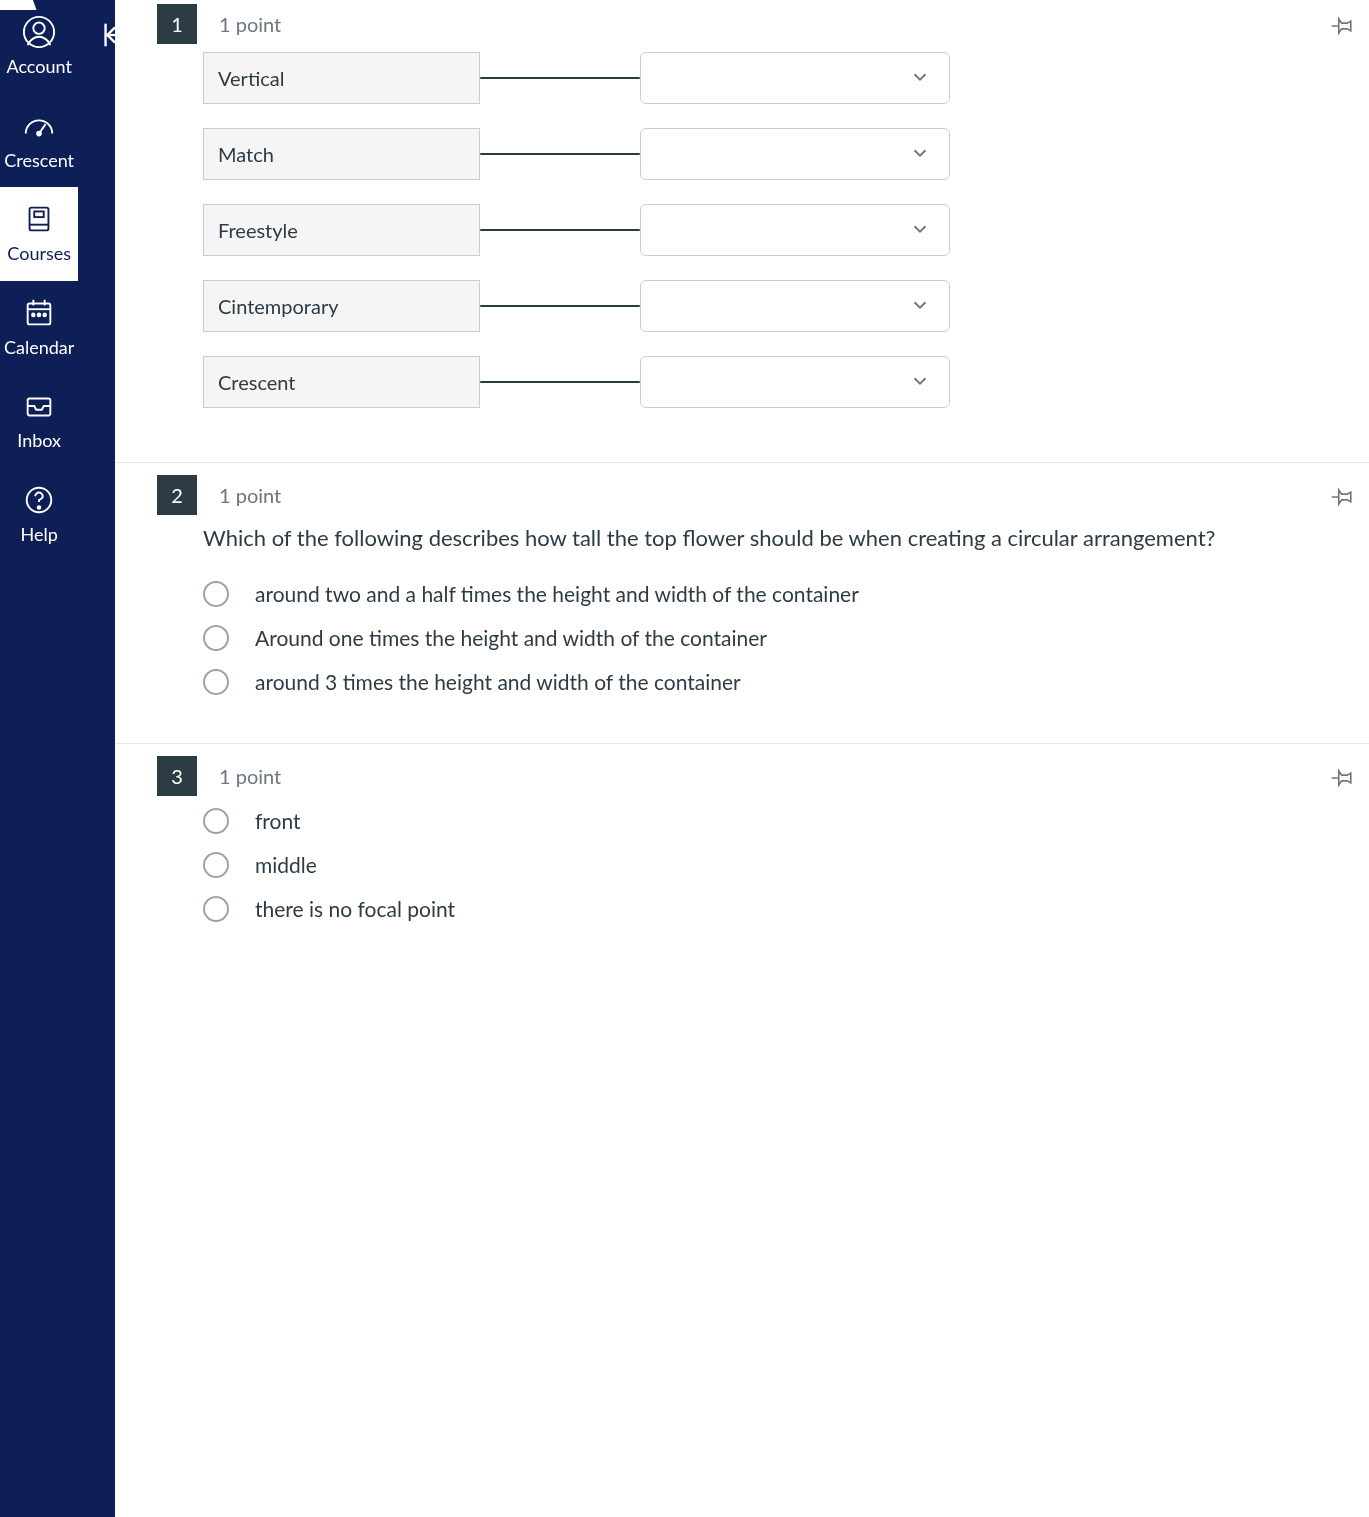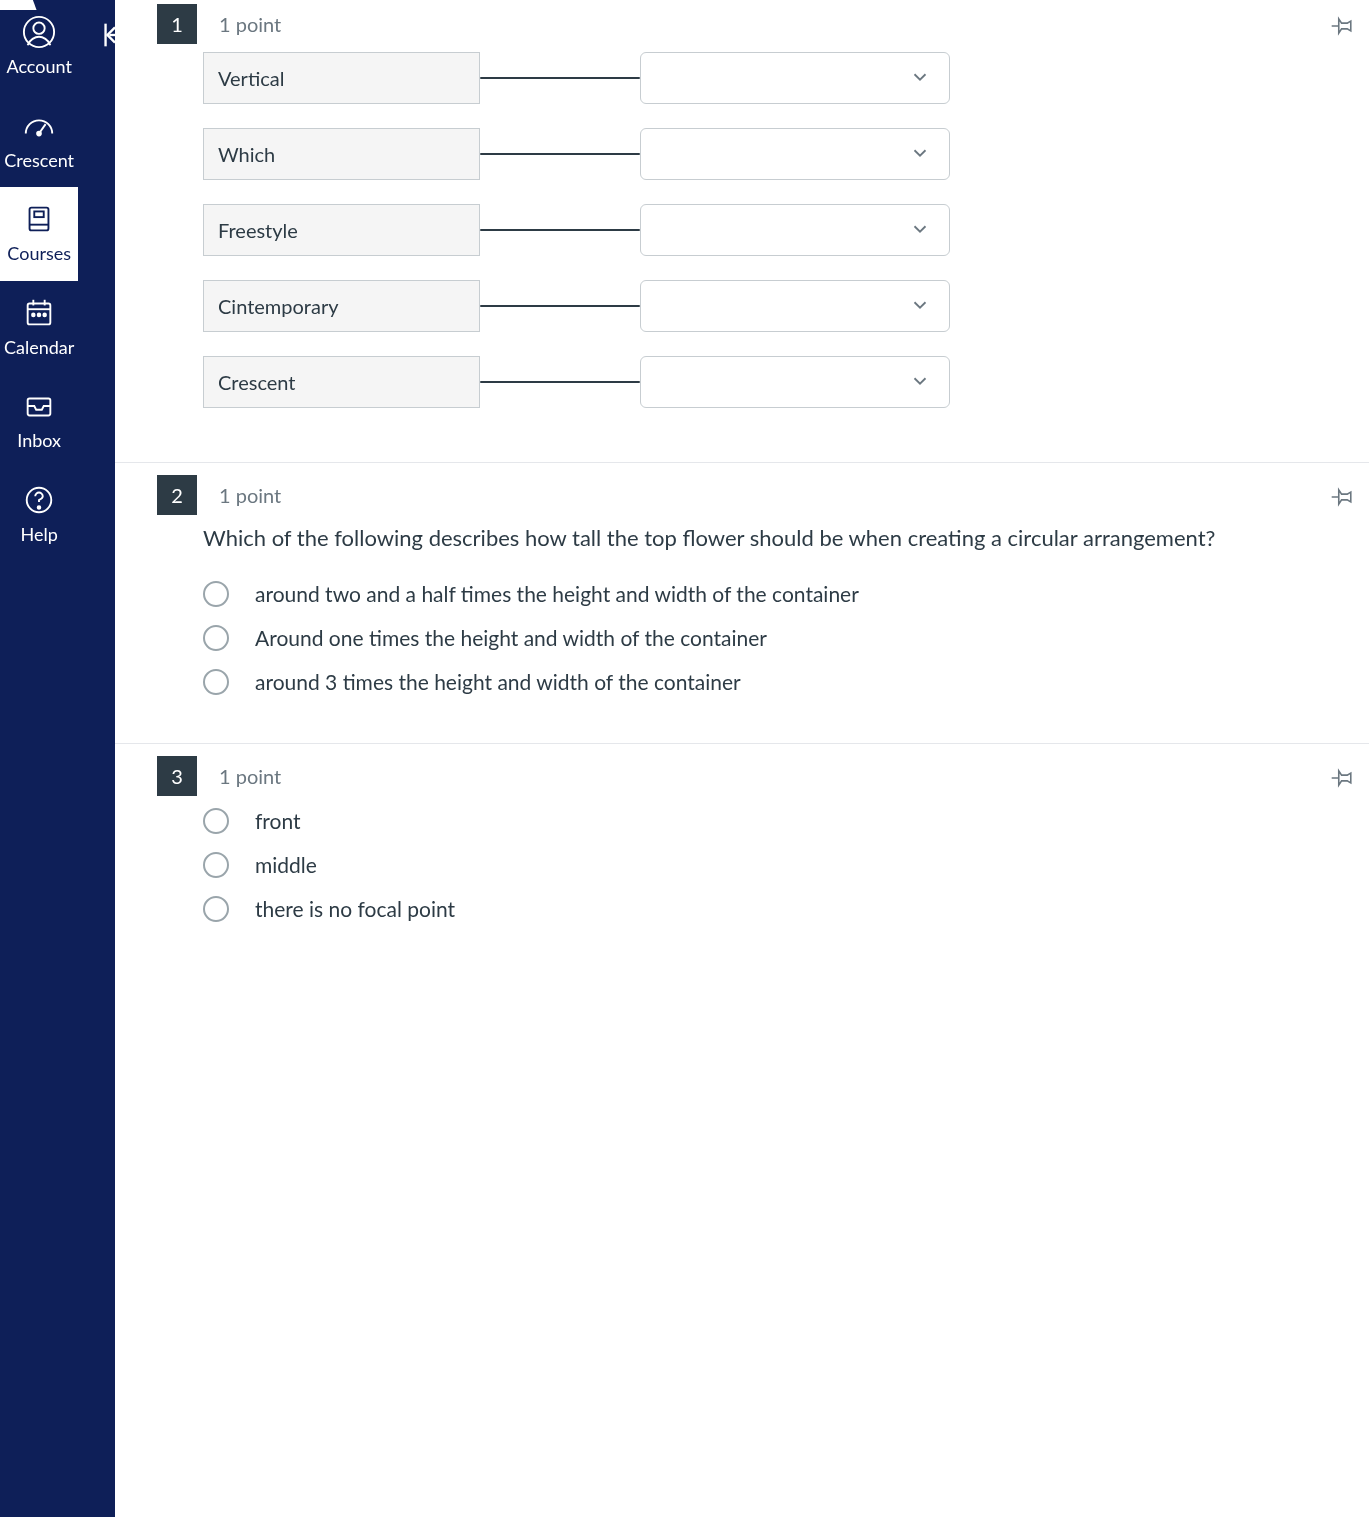--- a/index.html
+++ b/index.html
@@ -293,21 +293,21 @@
         <div class="match-line"></div>
         <div class="match-select">
           <span><svg viewBox="0 0 24 24">
                 <polyline points="6 9 12 15 18 9"></polyline>
               </svg></span>
         </div>
       </div>
 
 
       <div class="match-row">
-        <div class="match-term">Which</div>
+        <div class="match-term">Match</div>
         <div class="match-line"></div>
         <div class="match-select">
           <span><svg viewBox="0 0 24 24">
                 <polyline points="6 9 12 15 18 9"></polyline>
               </svg></span>
         </div>
       </div>
 
       <div class="match-row">
         <div class="match-term">Freestyle</div>

